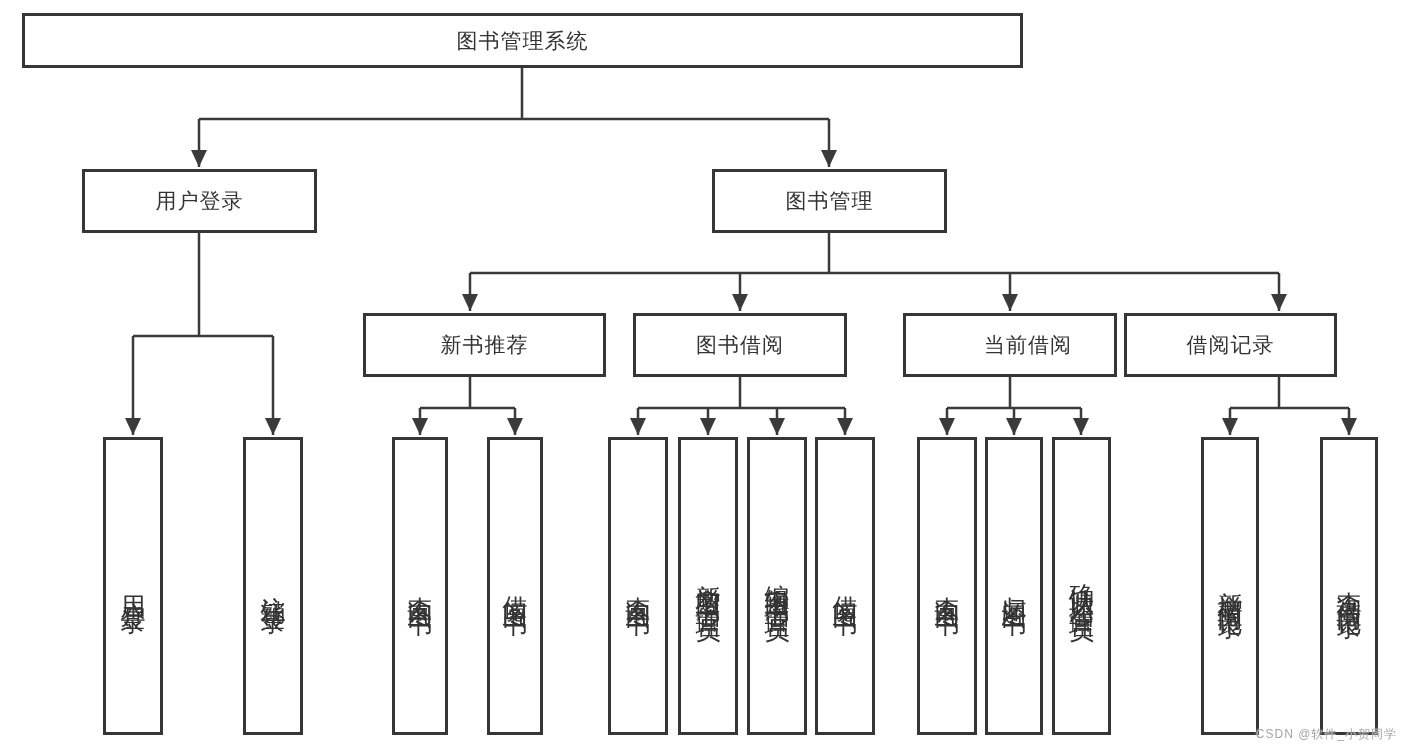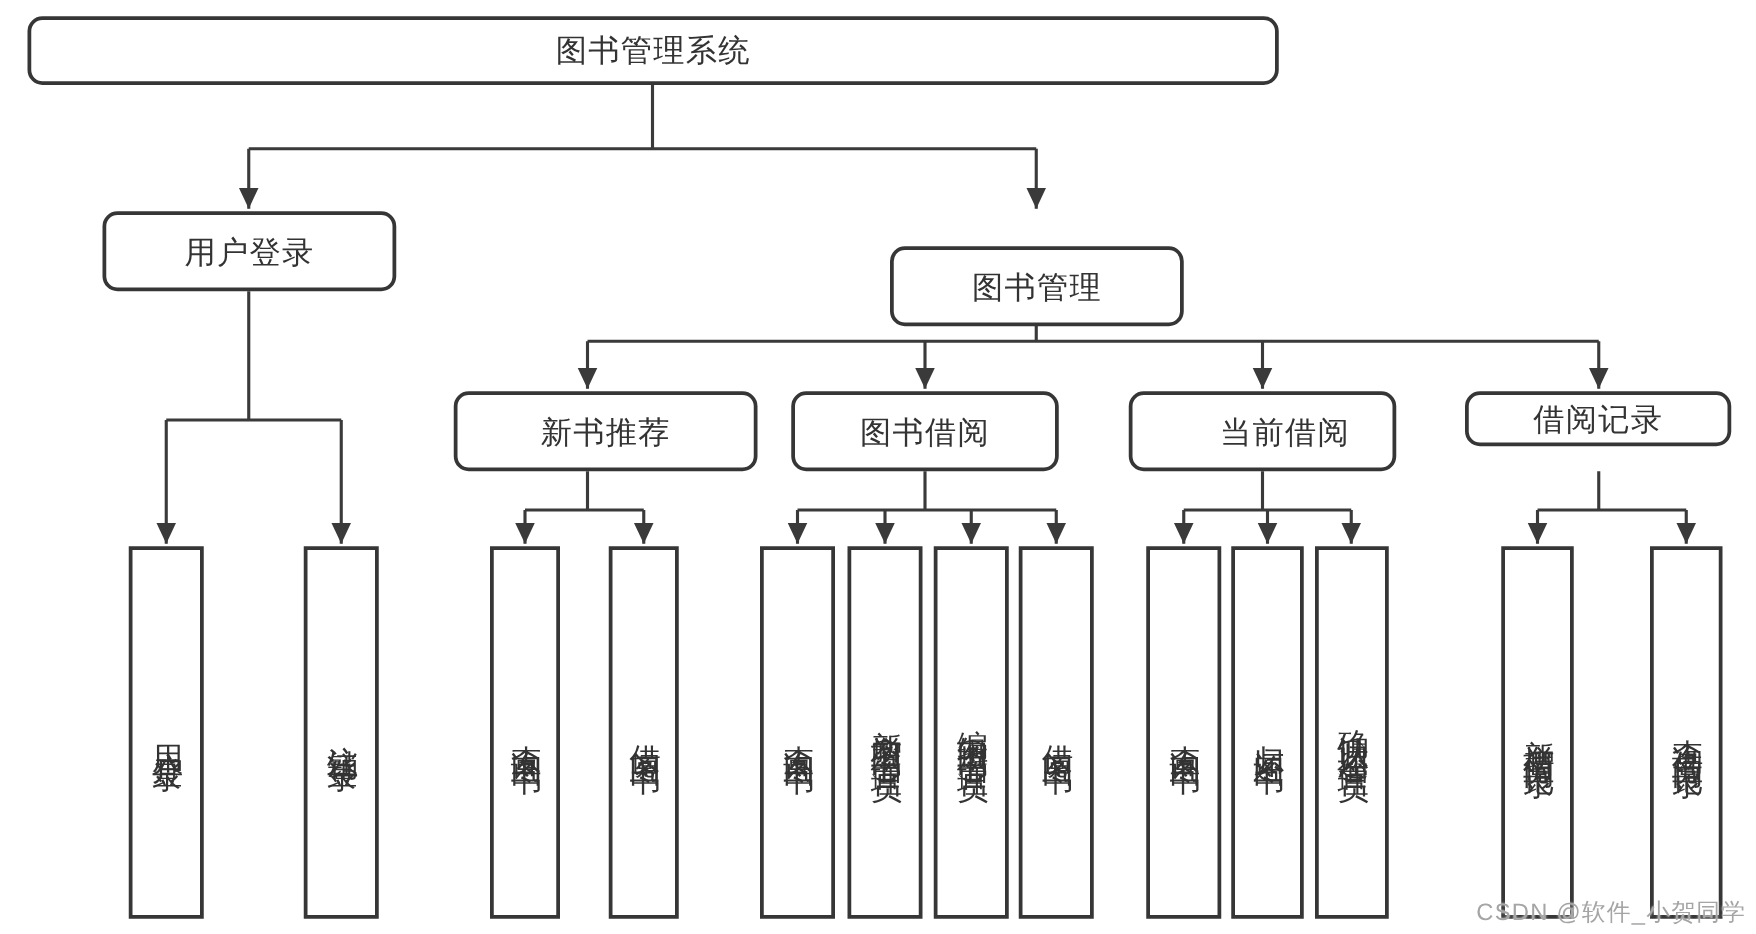--- a/index.html
+++ b/index.html
@@ -13,34 +13,34 @@
   svg.wires{position:absolute;left:0;top:0;z-index:1;}
   .box{
     position:absolute;
     box-sizing:border-box;
     border:3px solid #363636;
     background:#ffffff;
     display:flex;align-items:center;justify-content:center;
     color:#333333;
     z-index:2;
   }
-  .hbox{font-size:25px;letter-spacing:1px;border-radius:12px;}
+  .hbox{font-size:21px;letter-spacing:1px;}
   .vbox{top:437px;height:298px;}
   .vbox .vtext{
     writing-mode:vertical-rl;
     text-orientation:mixed;
     font-size:25px;
     letter-spacing:5px;
     color:#333333;
     line-height:1;
   }
   .watermark{
     position:absolute;
     right:8px;bottom:4px;
-    font-size:19px;
+    font-size:12px;
     color:#a5a5a5;
     letter-spacing:1px;
     z-index:3;
     text-shadow:0 0 2px #ffffff;
     white-space:nowrap;
   }
 </style>
 </head>
 <body>
 
@@ -89,34 +89,34 @@
     </g>
   </svg>
 
   <div class="box hbox" style="left:22px;top:13px;width:1001px;height:55px;">
     <span>图书管理系统</span>
   </div>
 
   <div class="box hbox" style="left:82px;top:169px;width:235px;height:64px;">
     <span>用户登录</span>
   </div>
-  <div class="box hbox" style="left:712px;top:169px;width:235px;height:64px;margin-top:28px;">
+  <div class="box hbox" style="left:712px;top:169px;width:235px;height:64px;">
     <span>图书管理</span>
   </div>
 
   <div class="box hbox" style="left:363px;top:313px;width:243px;height:64px;">
     <span>新书推荐</span>
   </div>
   <div class="box hbox" style="left:633px;top:313px;width:214px;height:64px;text-align:center;">
     <span>图书借阅</span>
   </div>
   <div class="box hbox" style="left:903px;top:313px;width:214px;height:64px;padding-left:36px;">
     <span>当前借阅</span>
   </div>
-  <div class="box hbox" style="left:1172px;top:313px;width:213px;height:44px;">
+  <div class="box hbox" style="left:1124px;top:313px;width:213px;height:64px;">
     <span>借阅记录</span>
   </div>
 
   <div class="box vbox" style="left:103px;width:60px;">
     <span class="vtext">用户登录</span>
   </div>
   <div class="box vbox" style="left:243px;width:60px;">
     <span class="vtext">注销登录</span>
   </div>
 

